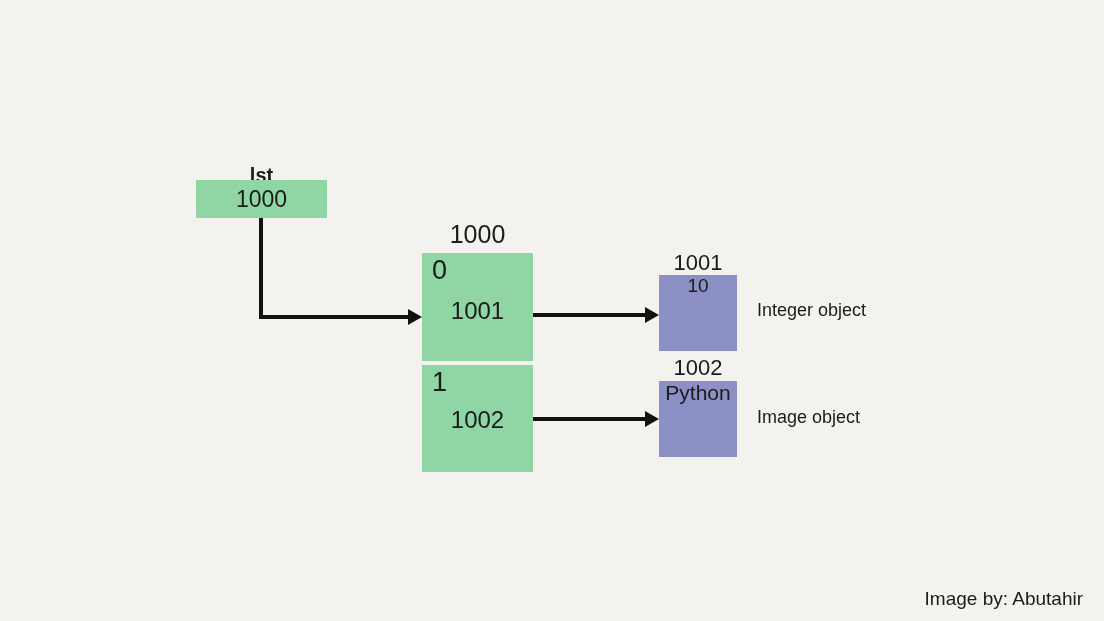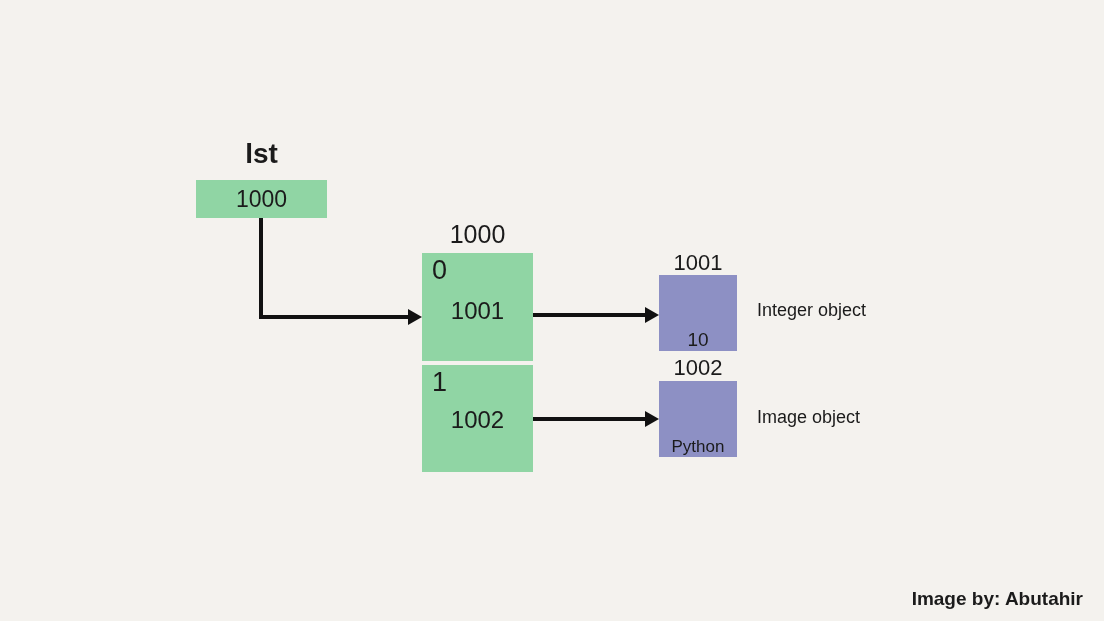--- a/index.html
+++ b/index.html
@@ -12,23 +12,23 @@
     background: #f4f2ee;
     font-family: "Liberation Sans", sans-serif;
     color: #1b1b1b;
     position: relative;
     overflow: hidden;
   }
   .abs { position: absolute; }
 
   
   .lst-label {
-    left: 196px; top: 138px; width: 131px;
+    left: 196px; top: 164px; width: 131px;
     text-align: center;
-    font-size: 28px; font-weight: 700;
+    font-size: 20px; font-weight: 700;
   }
   .lst-box {
     left: 196px; top: 180px; width: 131px; height: 38px;
     background: #90d5a4;
     display: flex; align-items: center; justify-content: center;
     font-size: 23px; font-weight: 500;
   }
 
   
   .conn-v {
@@ -80,36 +80,36 @@
   
   .obj-addr {
     width: 78px; text-align: center;
     font-size: 22px; font-weight: 500;
   }
   .addr-1 { left: 659px; top: 250px; }
   .addr-2 { left: 659px; top: 355px; }
   .obj-box {
     left: 659px; width: 78px; height: 76px;
     background: #8d90c4;
-    display: flex; align-items: flex-end; justify-content: center;
+    display: flex; align-items: flex-start; justify-content: center;
     font-weight: 500;
   }
   .box-1 { top: 275px; font-size: 19px; }
-  .box-2 { top: 381px; font-size: 17px; }
+  .box-2 { top: 381px; font-size: 21px; }
   .caption {
     left: 757px;
     font-size: 18px; font-weight: 500;
     white-space: nowrap;
   }
   .cap-1 { top: 300px; }
   .cap-2 { top: 407px; }
 
   .credit {
     right: 21px; top: 588px;
-    font-size: 19px; font-weight: 700;
+    font-size: 19px; font-weight: 400;
   }
 </style>
 </head>
 <body>
 
 <div>
 
   <div class="abs lst-label">lst</div>
   <div class="abs lst-box">
     <span>1000</span>

